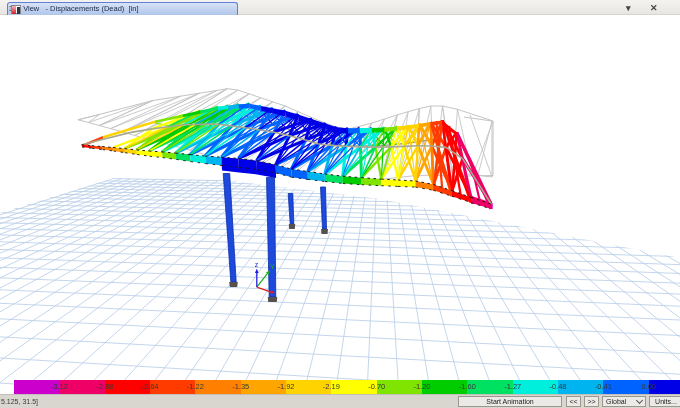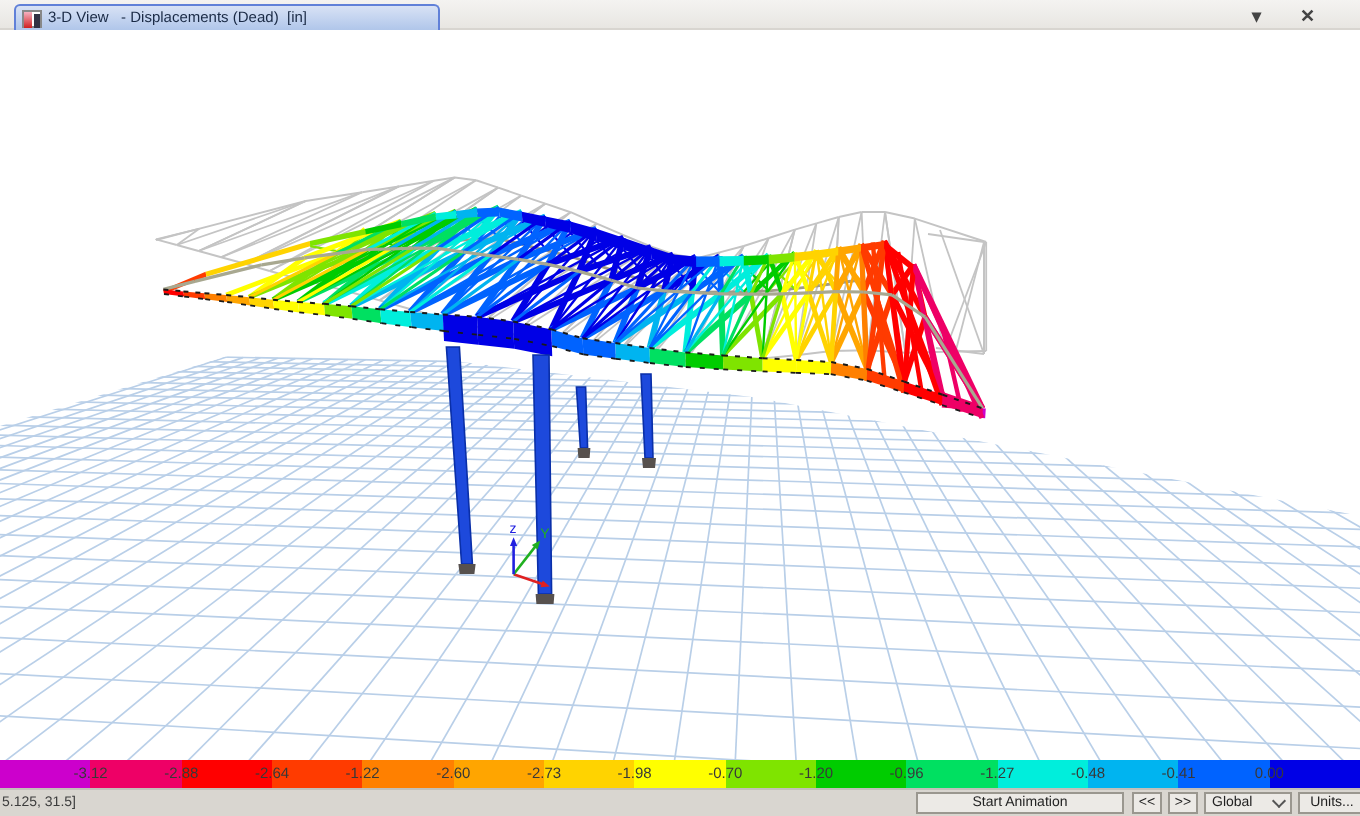--- a/index.html
+++ b/index.html
@@ -1,21 +1,21 @@
 <!DOCTYPE html>
 <html><head><meta charset="utf-8"><style>
 *{margin:0;padding:0;box-sizing:border-box}
 body{width:680px;height:408px;font-family:"Liberation Sans",sans-serif;background:#fff;overflow:hidden;position:relative}
 .titlebar{position:absolute;left:0;top:0;width:680px;height:15px;background:linear-gradient(#f4f3f1,#e8e6e2);border-bottom:1px solid #d8d5d0}
-.tab{position:absolute;left:7px;top:2px;width:213px;height:13px;background:linear-gradient(#d8e2f5,#b0c6ea);border:1px solid #6080d8;border-bottom:none;border-radius:3px 3px 0 0;font-size:7.5px;color:#1a2a45;line-height:12px;padding-left:16px;white-space:nowrap}
+.tab{position:absolute;left:7px;top:2px;width:231px;height:13px;background:linear-gradient(#d8e2f5,#b0c6ea);border:1px solid #6080d8;border-bottom:none;border-radius:3px 3px 0 0;font-size:7.5px;color:#1a2a45;line-height:12px;padding-left:1px;white-space:nowrap}
 .tabicon{position:absolute;left:3px;top:2px;width:10px;height:9px;background:#fff;border:1px solid #888}
 .tabicon div.rp{position:absolute;left:0px;top:0px;width:4px;height:8px;background:linear-gradient(#f6b0c0,#d02020)}
 .tabicon div.bp{position:absolute;left:5px;top:1px;width:3px;height:7px;background:#334}
 .winbtn{position:absolute;top:3px;font-size:9px;color:#444;font-weight:bold}
-.legend{position:absolute;left:0;top:380px;width:628px;height:14px}
+.legend{position:absolute;left:14px;top:380px;width:628px;height:14px}
 .legend div{position:absolute;top:0;height:14px;width:46px}
 .legend span{position:absolute;top:2px;font-size:7.5px;color:#383838;transform:translateX(-50%)}
 .statusbar{position:absolute;left:0;top:394px;width:680px;height:14px;background:#d9d6d0;border-top:1px solid #c2bfb9;font-size:7px;color:#3c3c3c}
 .sbtn{position:absolute;top:1px;height:11px;background:#eceae6;border:1px solid #9a978f;text-align:center;font-size:7px;color:#222;line-height:10px}
 </style></head><body>
 <svg width="680" height="408" style="position:absolute;left:0;top:0">
 <defs>
       <clipPath id="vp">
         <rect x="0" y="15" width="680" height="379"></rect>
       </clipPath>
@@ -665,26 +665,26 @@
 <div style="left:408.0px;width:45.8px;background:#00CC00"></div>
 <div style="left:453.3px;width:45.8px;background:#00E061"></div>
 <div style="left:498.7px;width:45.8px;background:#00EEDC"></div>
 <div style="left:544.0px;width:45.8px;background:#00B4F0"></div>
 <div style="left:589.3px;width:45.8px;background:#0063FF"></div>
 <div style="left:634.7px;width:45.8px;background:#0000E6"></div>
 <span style="left:45.3px">-3.12</span>
 <span style="left:90.7px">-2.88</span>
 <span style="left:136.0px">-2.64</span>
 <span style="left:181.3px">-1.22</span>
-<span style="left:226.7px">-2.60</span>
-<span style="left:272.0px">-2.73</span>
-<span style="left:317.3px">-1.98</span>
+<span style="left:226.7px">-1.35</span>
+<span style="left:272.0px">-1.92</span>
+<span style="left:317.3px">-2.19</span>
 <span style="left:362.7px">-0.70</span>
 <span style="left:408.0px">-1.20</span>
-<span style="left:453.3px">-0.96</span>
+<span style="left:453.3px">-1.60</span>
 <span style="left:498.7px">-1.27</span>
 <span style="left:544.0px">-0.48</span>
 <span style="left:589.3px">-0.41</span>
 <span style="left:634.7px">0.00</span>
 </div>
 <div class="statusbar">
  <span style="position:absolute;left:1px;top:3px">5.125, 31.5]</span>
  <div class="sbtn" style="left:458px;width:104px">Start Animation</div>
  <div class="sbtn" style="left:566px;width:15px">&lt;&lt;</div>
  <div class="sbtn" style="left:584px;width:15px">&gt;&gt;</div>

